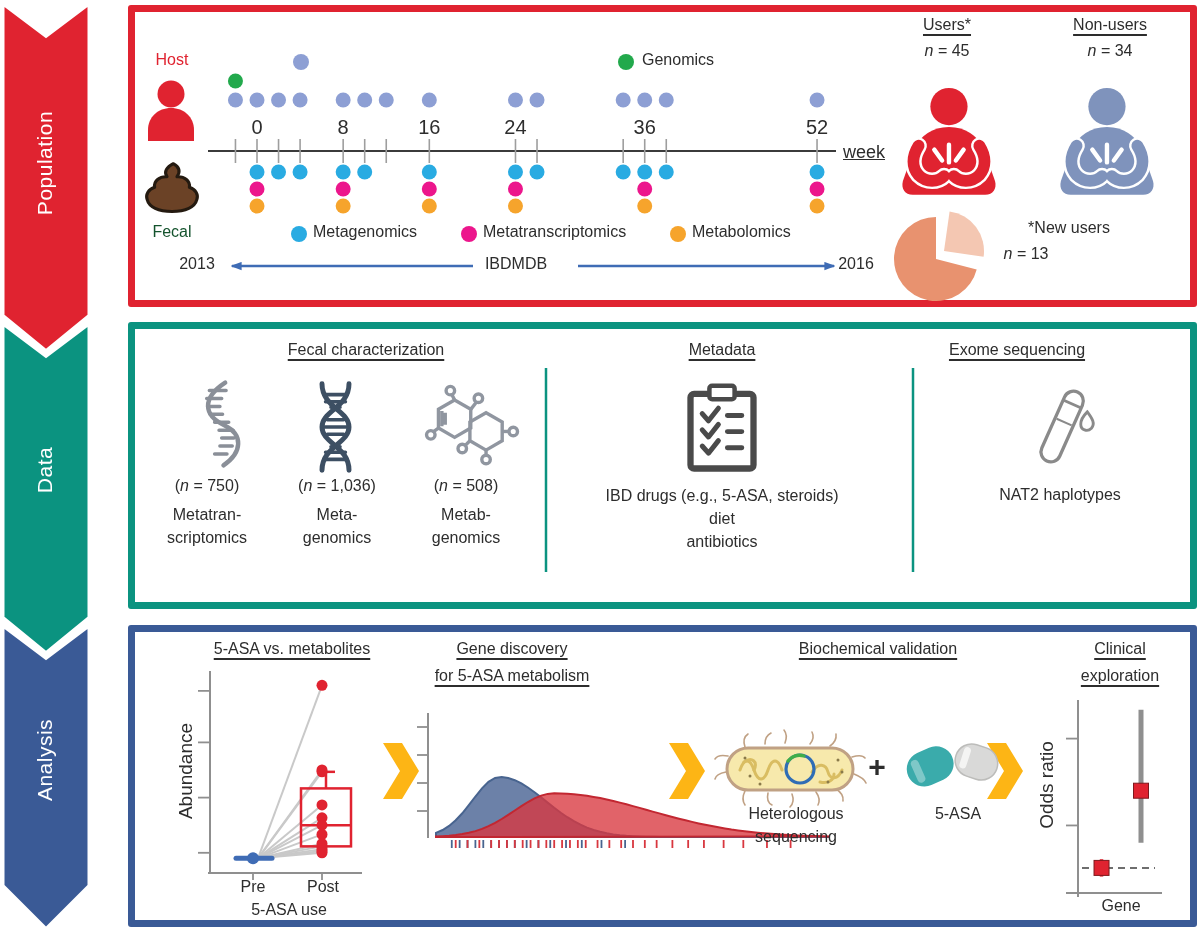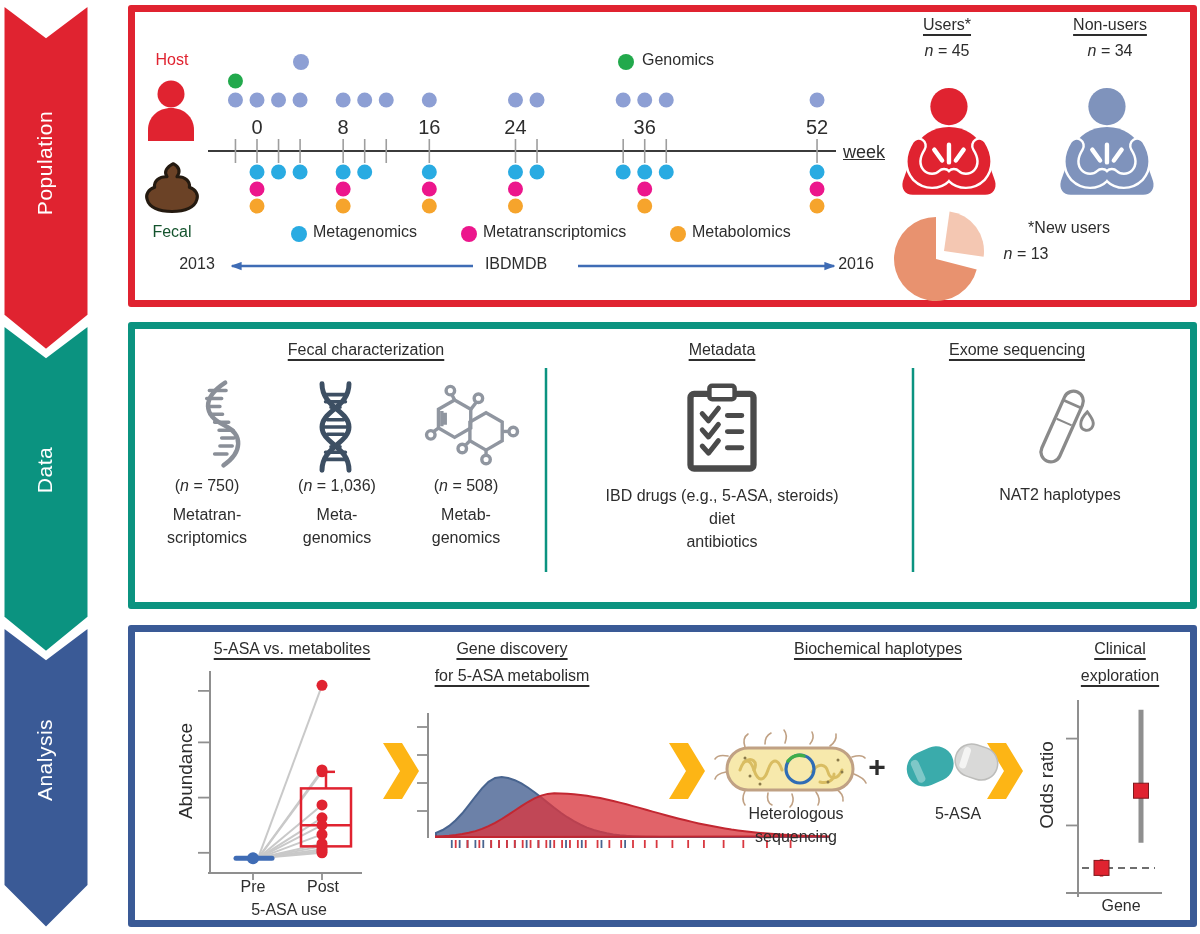--- a/index.html
+++ b/index.html
@@ -380,21 +380,21 @@
   <div class="lbl ctr ul" style="left:1017px;top:341px">Exome sequencing</div>
   <div class="lbl ctr" style="left:1060px;top:486px">NAT2 haplotypes</div>
 
   <div class="lbl ctr ul fs19" style="left:292px;top:640px">5-ASA vs. metabolites</div>
   <div class="vlabel" style="left:116px;top:760px">Abundance</div>
   <div class="lbl ctr" style="left:253px;top:878px">Pre</div>
   <div class="lbl ctr" style="left:323px;top:878px">Post</div>
   <div class="lbl ctr" style="left:289px;top:901px">5-ASA use</div>
   <div class="lbl ctr ul fs19" style="left:512px;top:640px">Gene discovery</div>
   <div class="lbl ctr ul fs19" style="left:512px;top:667px">for 5-ASA metabolism</div>
-  <div class="lbl ctr ul fs19" style="left:878px;top:640px">Biochemical haplotypes</div>
+  <div class="lbl ctr ul fs19" style="left:878px;top:640px">Biochemical validation</div>
   <div class="lbl ctr" style="left:796px;top:805px">Heterologous</div>
   <div class="lbl ctr" style="left:796px;top:828px">sequencing</div>
   <div class="lbl ctr plus" style="left:877px;top:750px">+</div>
   <div class="lbl ctr" style="left:958px;top:805px">5-ASA</div>
   <div class="lbl ctr ul fs19" style="left:1120px;top:640px">Clinical</div>
   <div class="lbl ctr ul fs19" style="left:1120px;top:667px">exploration</div>
   <div class="vlabel" style="left:977px;top:774px">Odds ratio</div>
   <div class="lbl ctr" style="left:1121px;top:897px">Gene</div>
 </div>
 

